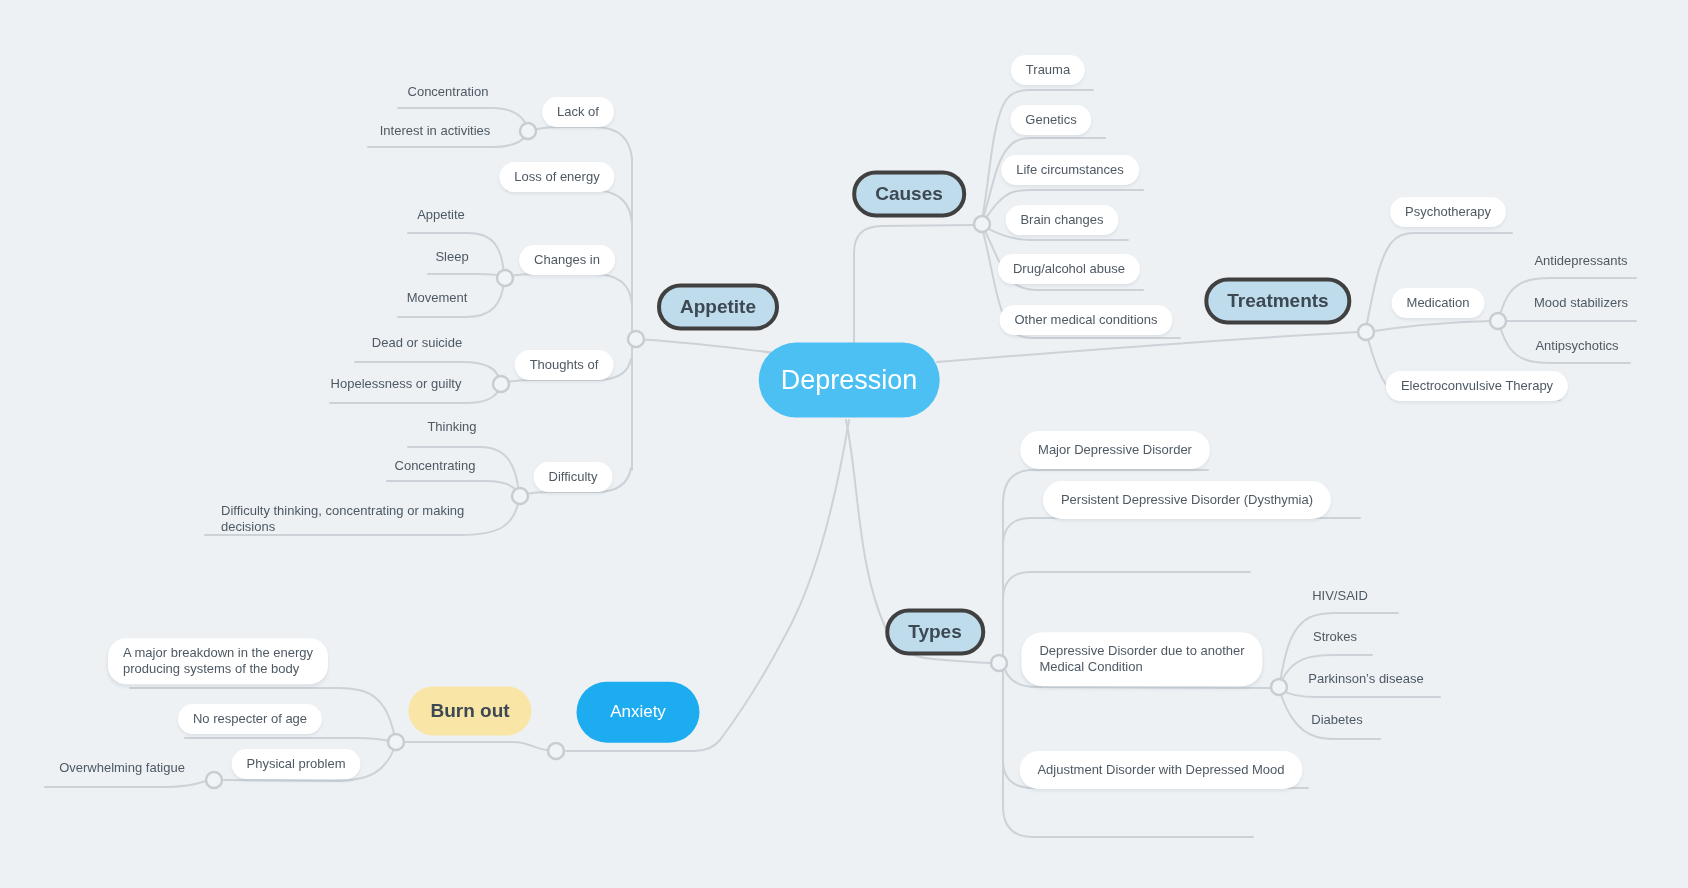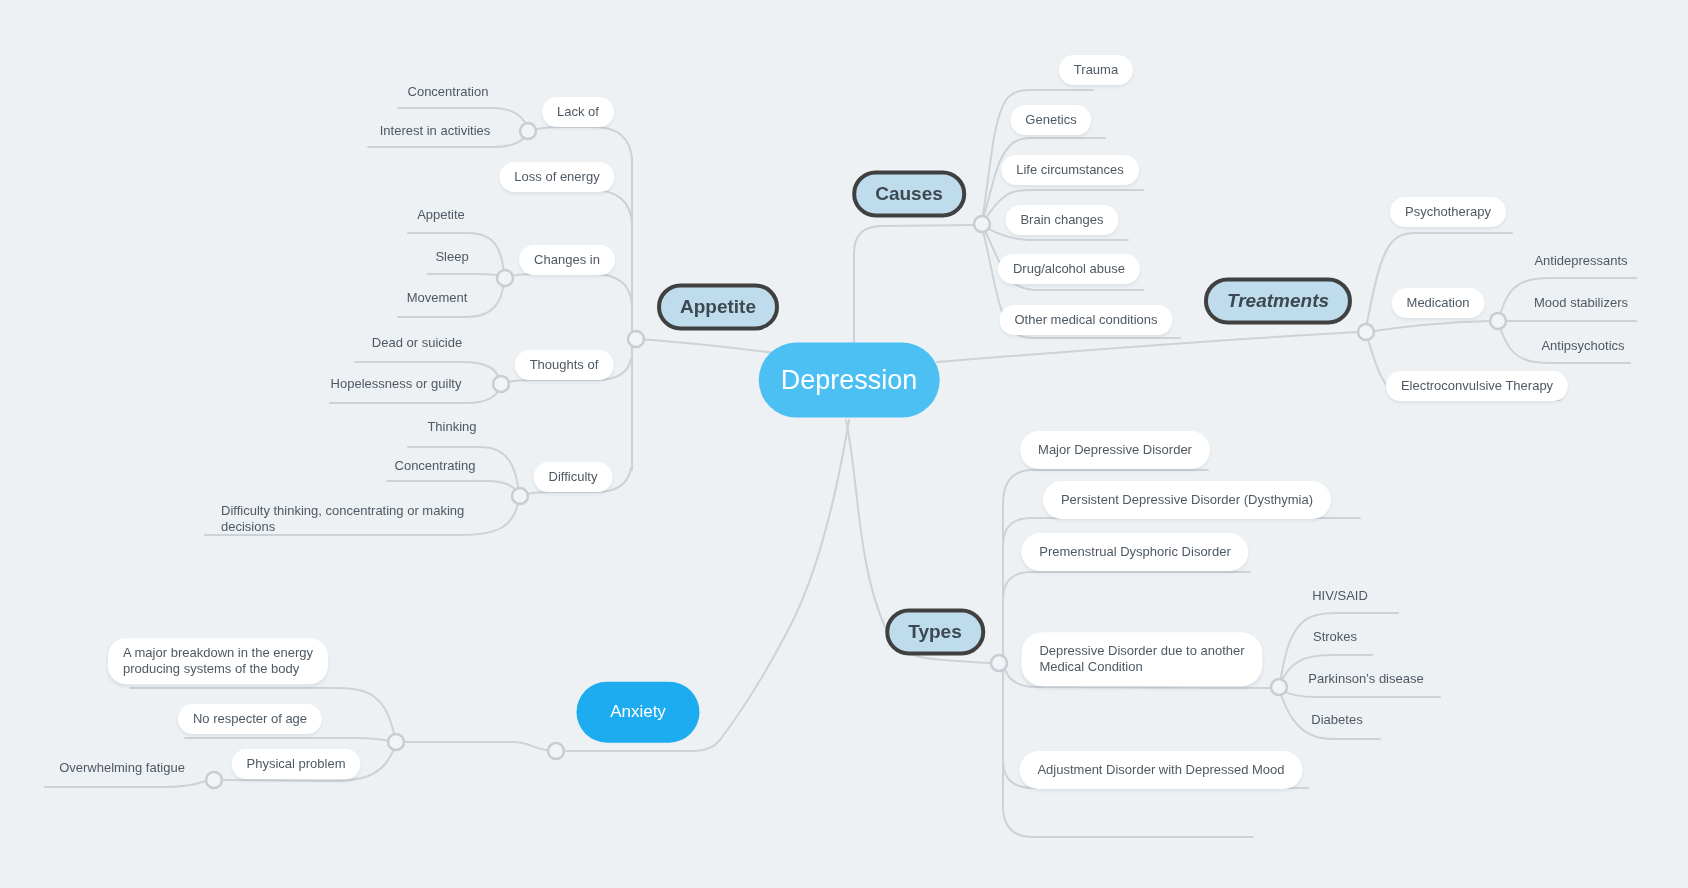--- a/index.html
+++ b/index.html
@@ -155,43 +155,43 @@
     <div class="node leaf" style="left: 437px; top: 298px;">Movement</div>
     <div class="node item" style="left: 564px; top: 365px;">Thoughts of</div>
     <div class="node leaf" style="left: 417px; top: 343px;">Dead or suicide</div>
     <div class="node leaf" style="left: 396px; top: 384px;">Hopelessness or guilty</div>
     <div class="node item" style="left: 573px; top: 477px;">Difficulty</div>
     <div class="node leaf" style="left: 452px; top: 427px;">Thinking</div>
     <div class="node leaf" style="left: 435px; top: 466px;">Concentrating</div>
     <div class="node leaf align-left" style="left: 366px; top: 519px; width: 290px;">Difficulty thinking, concentrating or making
 decisions</div>
     <div class="node category" style="left: 909px; top: 194px;">Causes</div>
-    <div class="node item" style="left: 1096px; top: 70px;">Trauma</div>
+    <div class="node item" style="left: 1048px; top: 70px;">Trauma</div>
     <div class="node item" style="left: 1051px; top: 120px;">Genetics</div>
     <div class="node item" style="left: 1070px; top: 170px;">Life circumstances</div>
     <div class="node item" style="left: 1062px; top: 220px;">Brain changes</div>
     <div class="node item" style="left: 1069px; top: 269px;">Drug/alcohol abuse</div>
     <div class="node item" style="left: 1086px; top: 320px;">Other medical conditions</div>
-    <div class="node category" style="left: 1278px; top: 301px; font-style: italic;">Treatments</div>
+    <div class="node category" style="left: 1278px; top: 301px;">Treatments</div>
     <div class="node item" style="left: 1448px; top: 212px;">Psychotherapy</div>
     <div class="node item" style="left: 1438px; top: 303px;">Medication</div>
     <div class="node leaf" style="left: 1581px; top: 261px;">Antidepressants</div>
     <div class="node leaf" style="left: 1581px; top: 303px;">Mood stabilizers</div>
-    <div class="node leaf" style="left: 1577px; top: 346px; margin-left: 6px;">Antipsychotics</div>
+    <div class="node leaf" style="left: 1577px; top: 346px;">Antipsychotics</div>
     <div class="node item" style="left: 1477px; top: 386px;">Electroconvulsive Therapy</div>
     <div class="node category" style="left: 935px; top: 632px;">Types</div>
     <div class="node item pad-lg" style="left: 1115px; top: 450px;">Major Depressive Disorder</div>
     <div class="node item pad-lg" style="left: 1187px; top: 500px;">Persistent Depressive Disorder (Dysthymia)</div>
-    <div class="node item pad-lg" style="left: 1135px; top: 552px;">Premenstrual Dysphoric Disorder</div>
     <div class="node item pad-lg align-left" style="left: 1142px; top: 659px;">Depressive Disorder due to another
 Medical Condition</div>
     <div class="node leaf" style="left: 1340px; top: 596px;">HIV/SAID</div>
     <div class="node leaf" style="left: 1335px; top: 637px;">Strokes</div>
     <div class="node leaf" style="left: 1366px; top: 679px;">Parkinson’s disease</div>
     <div class="node leaf" style="left: 1337px; top: 720px;">Diabetes</div>
     <div class="node item pad-lg" style="left: 1161px; top: 770px;">Adjustment Disorder with Depressed Mood</div>
     <div class="node main" style="left: 638px; top: 712px;">Anxiety</div>
+    <div class="node category category--yellow" style="left: 470px; top: 711px;">Burn out</div>
     <div class="node item align-left" style="left: 218px; top: 661px;">A major breakdown in the energy
 producing systems of the body</div>
     <div class="node item" style="left: 250px; top: 719px;">No respecter of age</div>
     <div class="node item" style="left: 296px; top: 764px;">Physical problem</div>
     <div class="node leaf" style="left: 122px; top: 768px;">Overwhelming fatigue</div>
   </div>
 
 </body></html>

